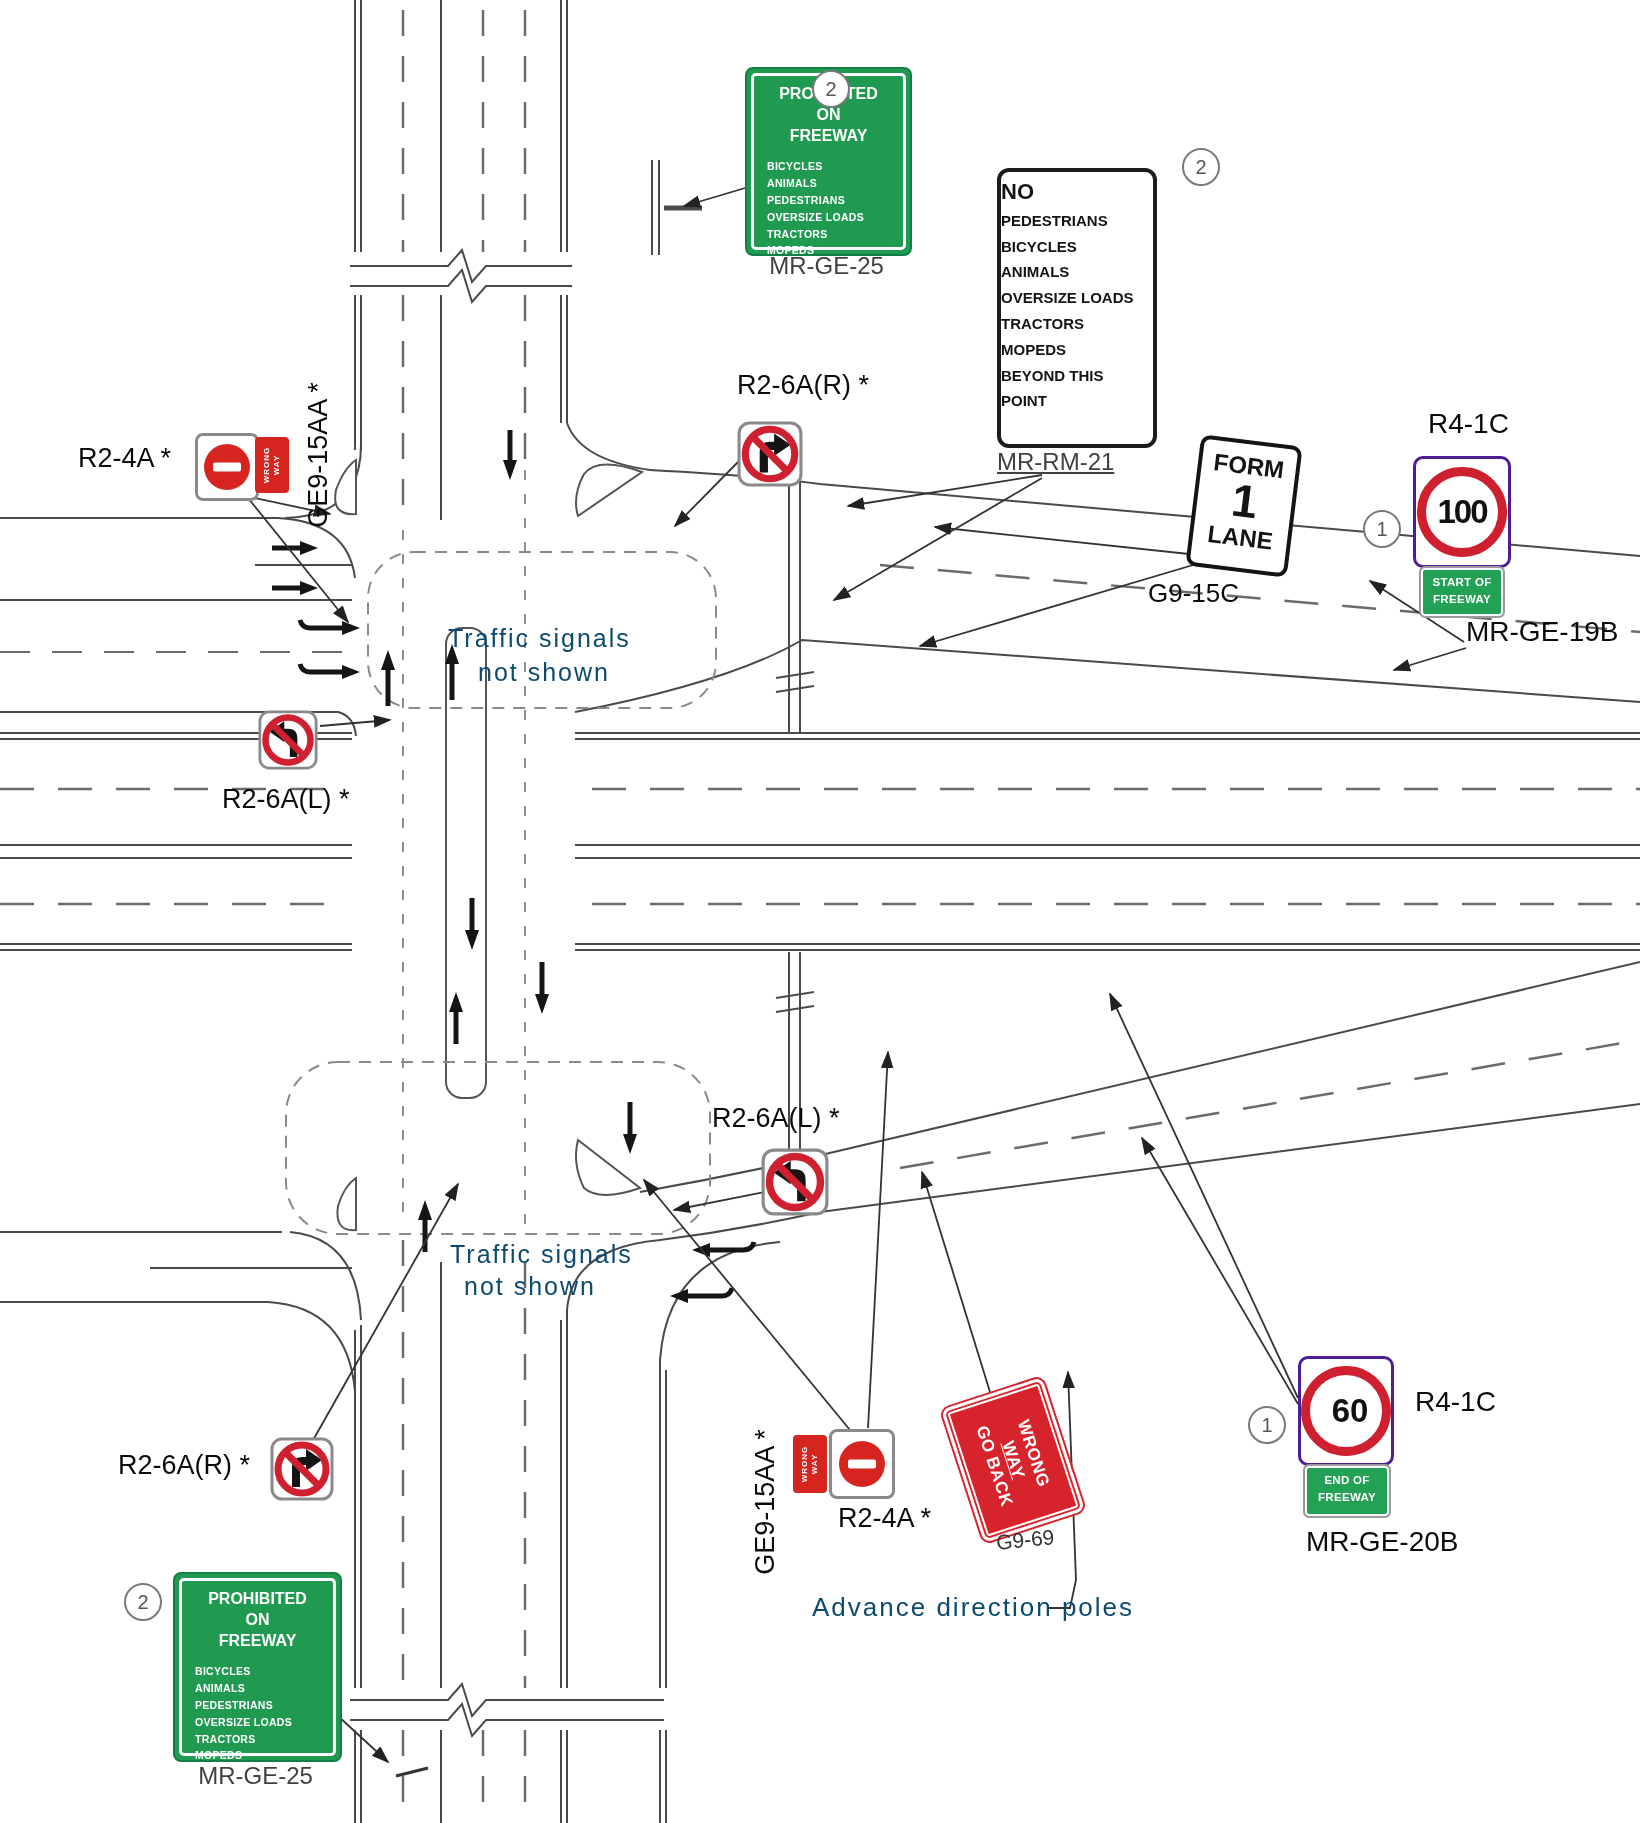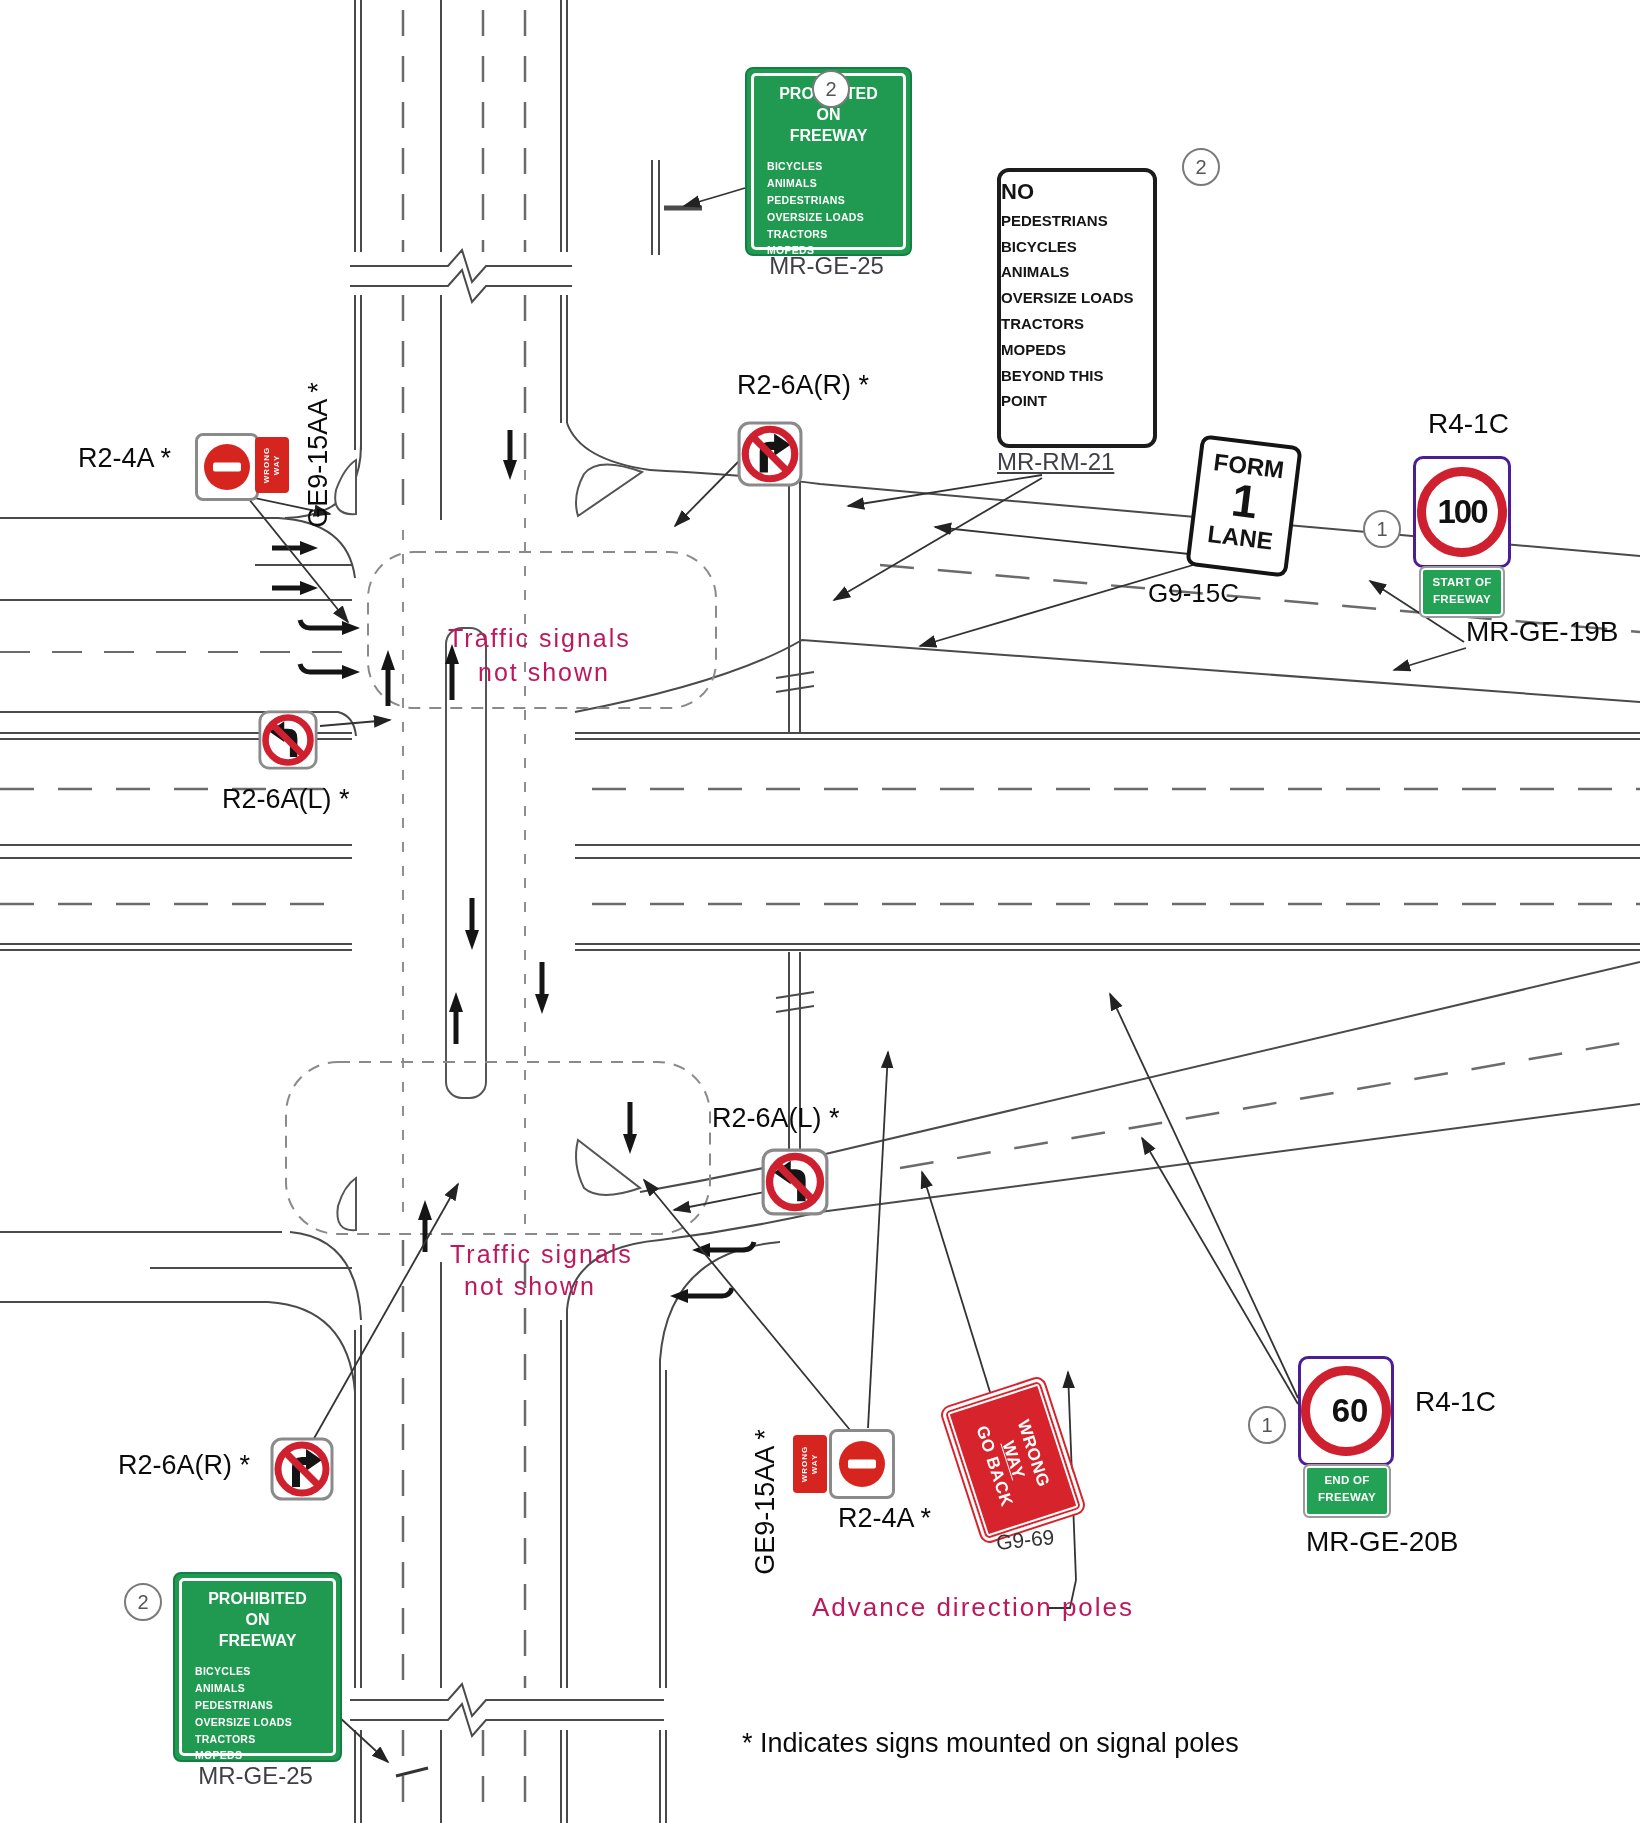--- a/index.html
+++ b/index.html
@@ -1,21 +1,21 @@
 <!DOCTYPE html>
 <html><head>
 <meta charset="utf-8">
 <style>
   html,body{margin:0;padding:0;background:#fff;}
   #canvas{position:relative;width:1640px;height:1823px;background:#ffffff;
           font-family:"Liberation Sans",sans-serif;overflow:hidden;}
   #roads{position:absolute;left:0;top:0;z-index:1;}
   .lbl{position:absolute;z-index:4;font-size:27px;color:#0b0b0b;white-space:nowrap;}
   .code{position:absolute;z-index:4;font-size:24px;color:#3f3f46;white-space:nowrap;}
-  .note{position:absolute;z-index:4;font-size:25px;color:#be185d;letter-spacing:2px;white-space:nowrap;}
+  .note{position:absolute;z-index:4;font-size:25px;color:#0c4a6e;letter-spacing:2px;white-space:nowrap;}
   .vert{transform:translate(-50%,-50%) rotate(-90deg);transform-origin:center;}
   .badge{position:absolute;z-index:4;width:34px;height:34px;border:2px solid #7a7a7a;border-radius:50%;
          background:#fff;display:flex;align-items:center;justify-content:center;
          font-size:20px;color:#555;}
   
   .green-sign{position:absolute;z-index:3;background:#1f9a50;border:2px solid #128044;border-radius:8px;}
   .green-sign::after{content:"";position:absolute;inset:4px;border:3px solid #fff;border-radius:5px;pointer-events:none;}
   .gs-title{position:relative;z-index:1;color:#fff;font-weight:700;text-align:center;
             font-size:16px;line-height:1.3;padding-top:15px;}
   .gs-items{position:relative;z-index:1;color:#fff;font-weight:700;font-size:10.5px;
@@ -399,15 +399,14 @@
   <div class="code" style="left:173px;top:1762px;width:165px;text-align:center;">MR-GE-25</div>
 
   <div class="note" style="left:448px;top:624px;">Traffic signals</div>
   <div class="note" style="left:478px;top:658px;">not shown</div>
 
   <div class="note" style="left:450px;top:1240px;">Traffic signals</div>
   <div class="note" style="left:464px;top:1272px;">not shown</div>
 
   <div class="note" style="left:812px;top:1592px;font-size:26px;">Advance direction poles</div>
 
-  <div class="footnote" style="left:742px;top:1728px;">* Indicates signs mounted on signal poles</div>
 
 </div>
 
 </body></html>

